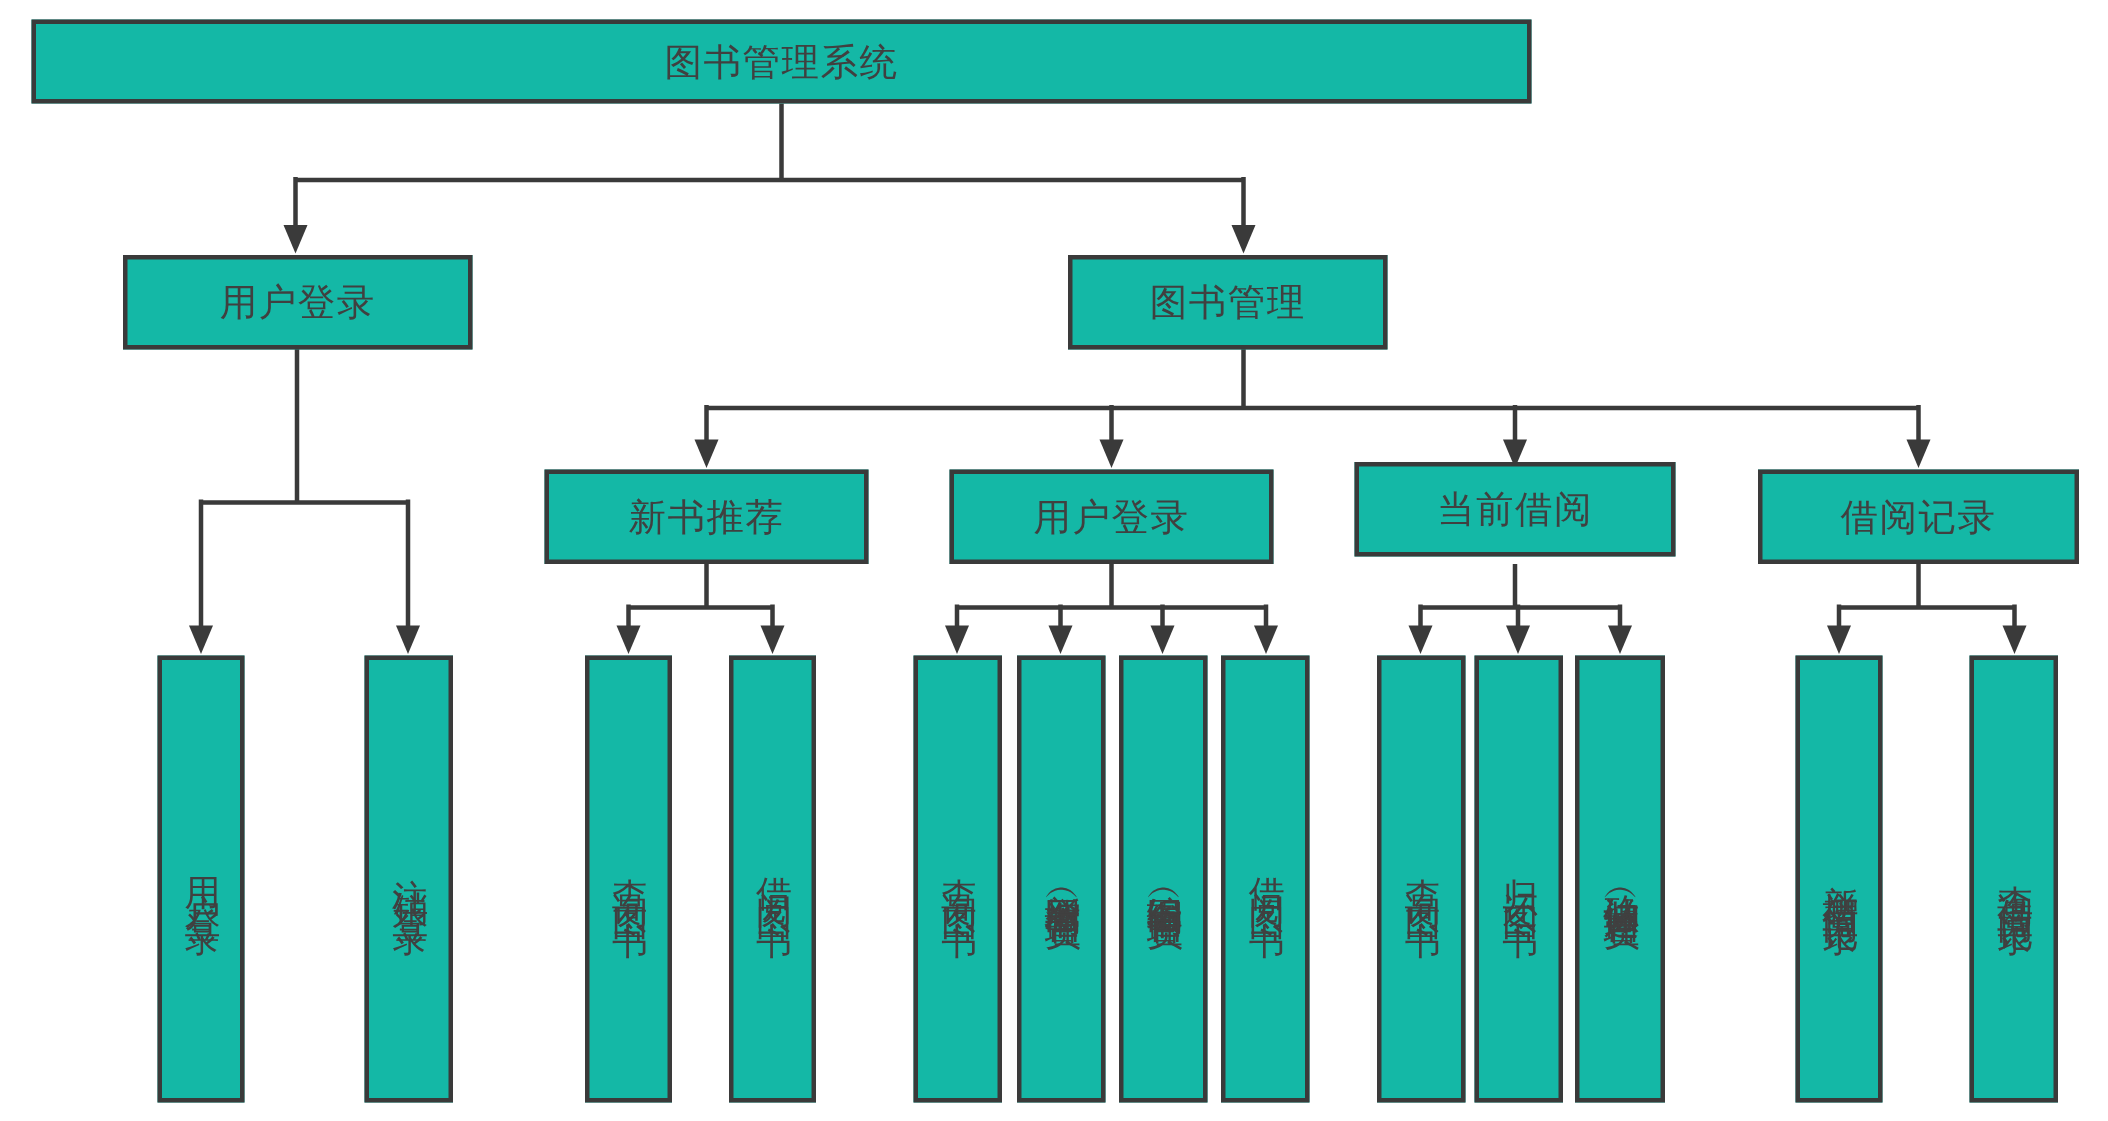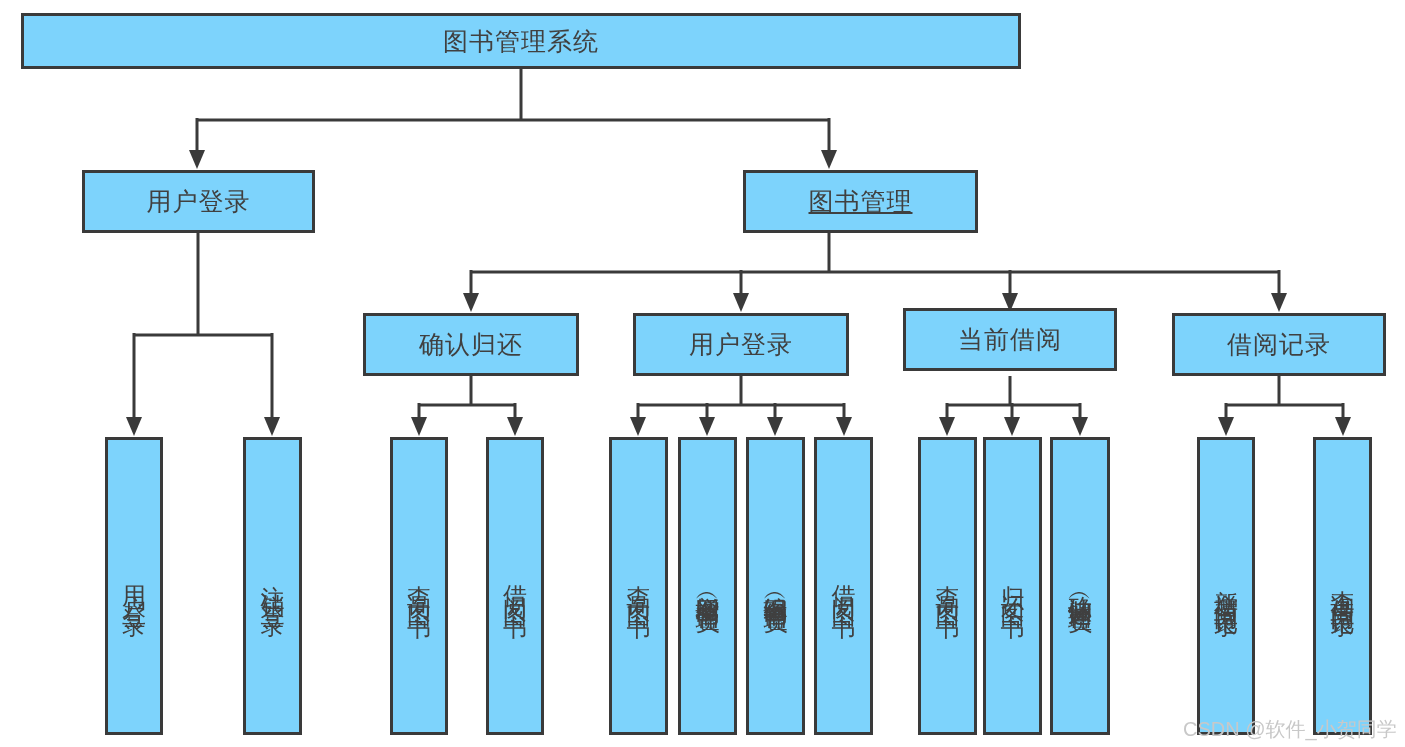--- a/index.html
+++ b/index.html
@@ -11,21 +11,21 @@
     background: #ffffff;
     overflow: hidden;
   }
   #connectors {
     position: absolute;
     left: 0; top: 0;
     width: 1405px; height: 747px;
   }
   .box {
     position: absolute;
-    background: #7dd3fc;
+    background: #14b8a6;
     border: 3px solid #3a3a3a;
     box-sizing: border-box;
     display: flex;
     align-items: center;
     justify-content: center;
     color: #404040;
     font-size: 25px;
     letter-spacing: 1px;
     z-index: 2;
   }
@@ -114,26 +114,26 @@
     </g>
   </svg>
 
   <div class="box" style="left:21px; top:13px; width:1000px; height:56px;">
     <span>图书管理系统</span>
   </div>
 
   <div class="box" style="left:82px; top:170px; width:233px; height:63px;">
     <span>用户登录</span>
   </div>
-  <div class="box" style="left:743px; top:170px; width:235px; height:63px;text-decoration:underline;">
+  <div class="box" style="left:712px; top:170px; width:213px; height:63px;">
     <span>图书管理</span>
   </div>
 
   <div class="box" style="left:363px; top:313px; width:216px; height:63px;">
-    <span>确认归还</span>
+    <span>新书推荐</span>
   </div>
   <div class="box" style="left:633px; top:313px; width:216px; height:63px;">
     <span>用户登录</span>
   </div>
   <div class="box" style="left:903px; top:308px; width:214px; height:63px;">
     <span>当前借阅</span>
   </div>
   <div class="box" style="left:1172px; top:313px; width:214px; height:63px;">
     <span>借阅记录</span>
   </div>
@@ -175,15 +175,14 @@
     <span>确认归还（管理员）</span>
   </div>
 
   <div class="box leaf v-med" style="left:1197px; top:437px; width:58px; height:298px;">
     <span>新增借阅记录</span>
   </div>
   <div class="box leaf v-med" style="left:1313px; top:437px; width:59px; height:298px;">
     <span>查询借阅记录</span>
   </div>
 
-  <div class="watermark">CSDN @软件_小贺同学</div>
 
 </div>
 
 </body></html>

